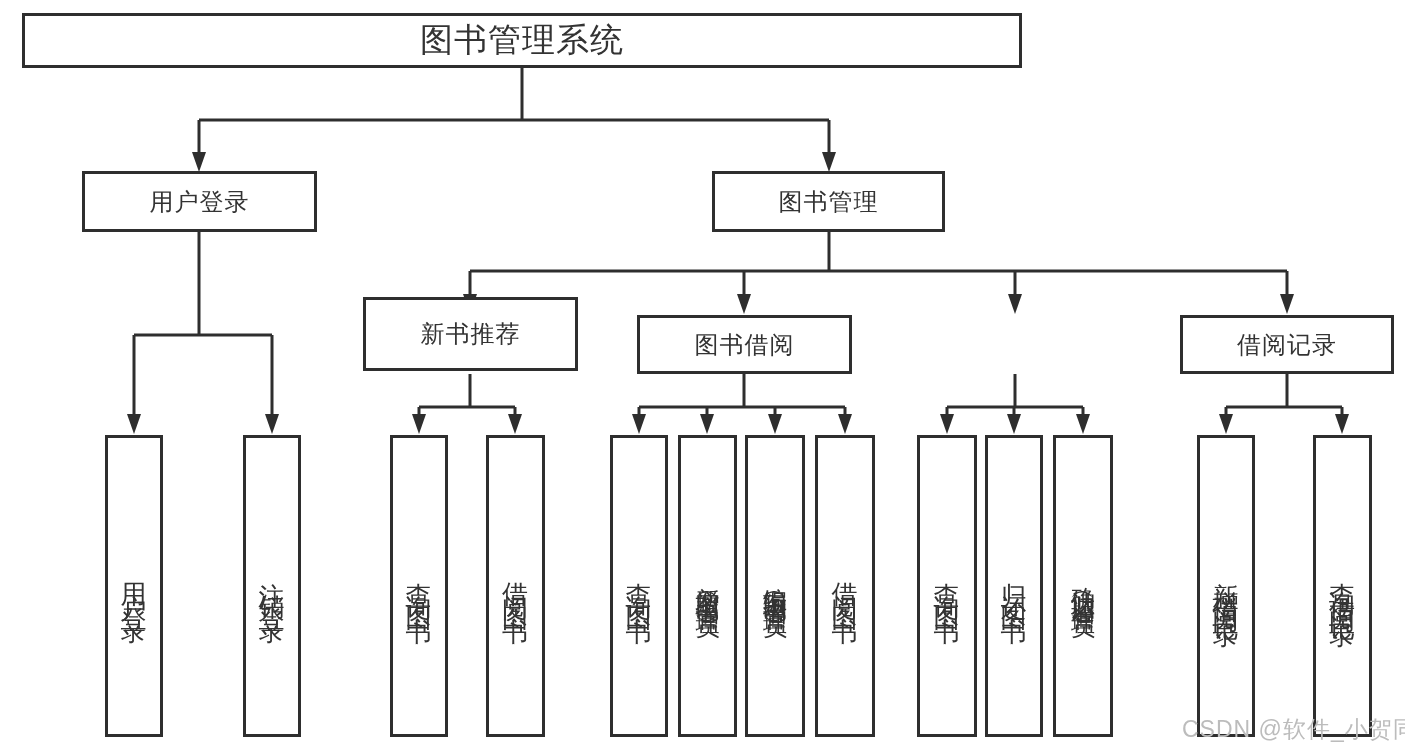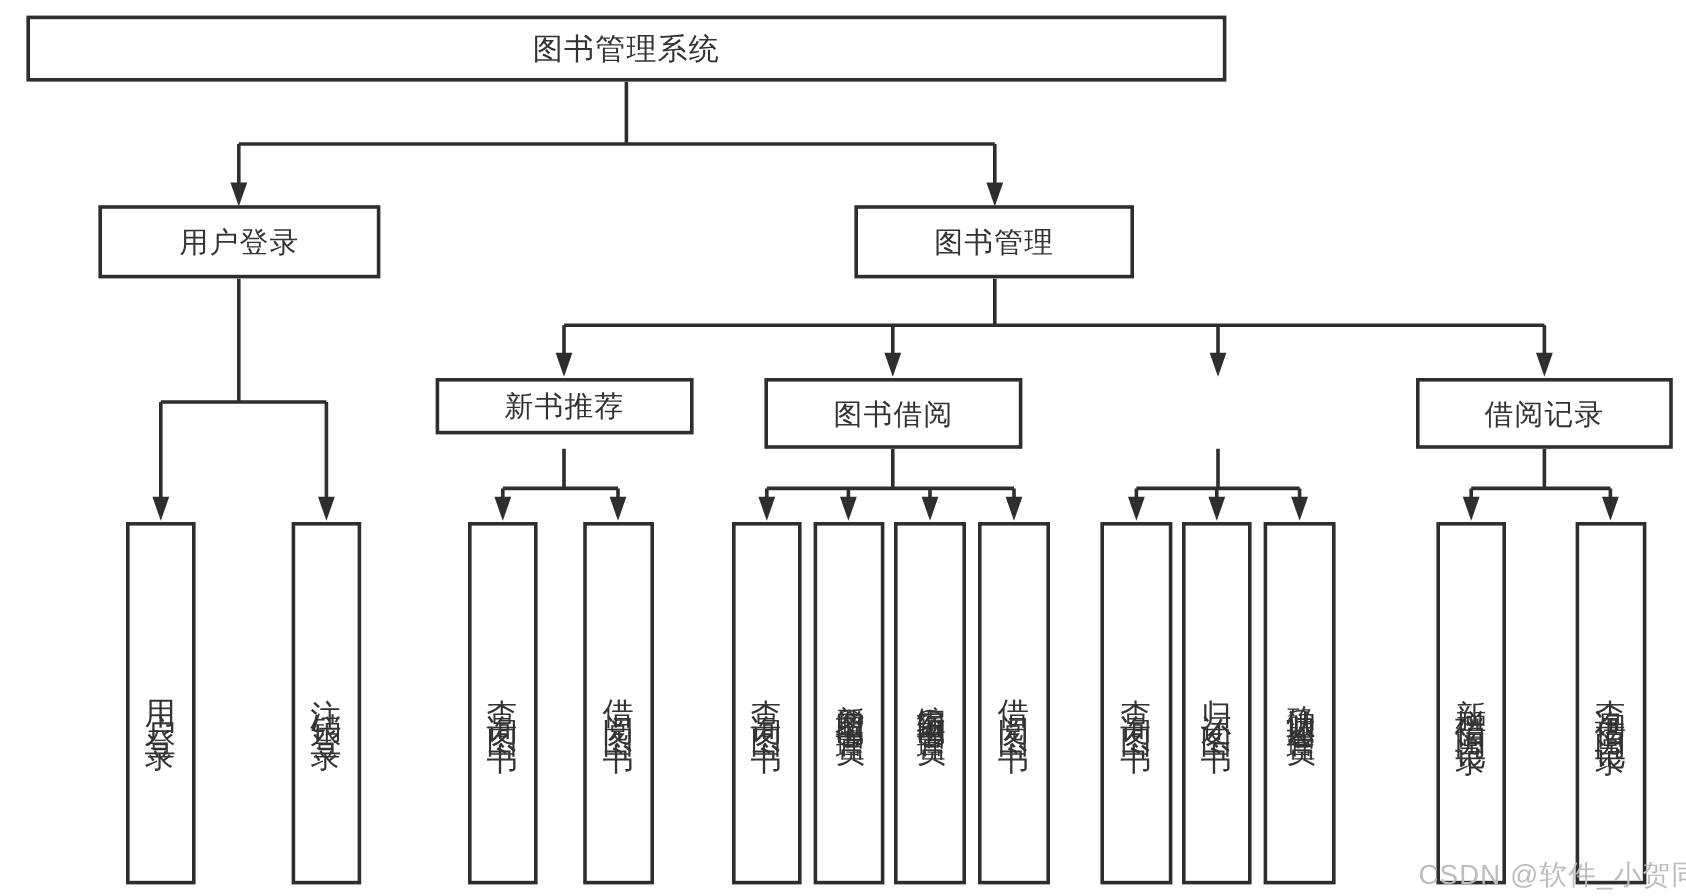--- a/index.html
+++ b/index.html
@@ -22,21 +22,21 @@
     box-sizing: border-box;
     border: 3px solid #2e2e2e;
     background: #ffffff;
     display: flex;
     align-items: center;
     justify-content: center;
     color: #333333;
     z-index: 2;
   }
   .hbox { font-size: 24px; letter-spacing: 1px; }
-  .root-box { font-size: 25px; }
+  .root-box { font-size: 33px; }
   .vbox { font-size: 26px; }
   .vbox .vtext {
     writing-mode: vertical-rl;
     text-orientation: mixed;
     line-height: 1;
     letter-spacing: 12px;
     white-space: nowrap;
   }
   .vbox .vtext.sp6 { letter-spacing: 8px; }
   .vbox .vtext.sp9 { letter-spacing: 4px; font-size: 24px; }
@@ -103,21 +103,21 @@
     <span>图书管理系统</span>
   </div>
 
   <div class="node hbox" style="left:82px; top:171px; width:235px; height:61px;">
     <span>用户登录</span>
   </div>
   <div class="node hbox" style="left:712px; top:171px; width:233px; height:61px;">
     <span>图书管理</span>
   </div>
 
-  <div class="node hbox" style="left:363px; top:315px; width:215px; height:47px;">
+  <div class="node hbox" style="left:363px; top:297px; width:215px; height:74px;">
     <span>新书推荐</span>
   </div>
   <div class="node hbox" style="left:637px; top:315px; width:215px; height:59px;font-family:Liberation Mono, monospace;">
     <span>图书借阅</span>
   </div>
   <div class="node hbox" style="left:1180px; top:315px; width:214px; height:59px;">
     <span>借阅记录</span>
   </div>
 
   <div class="node vbox" style="left:105px; top:435px; width:58px; height:302px;">

